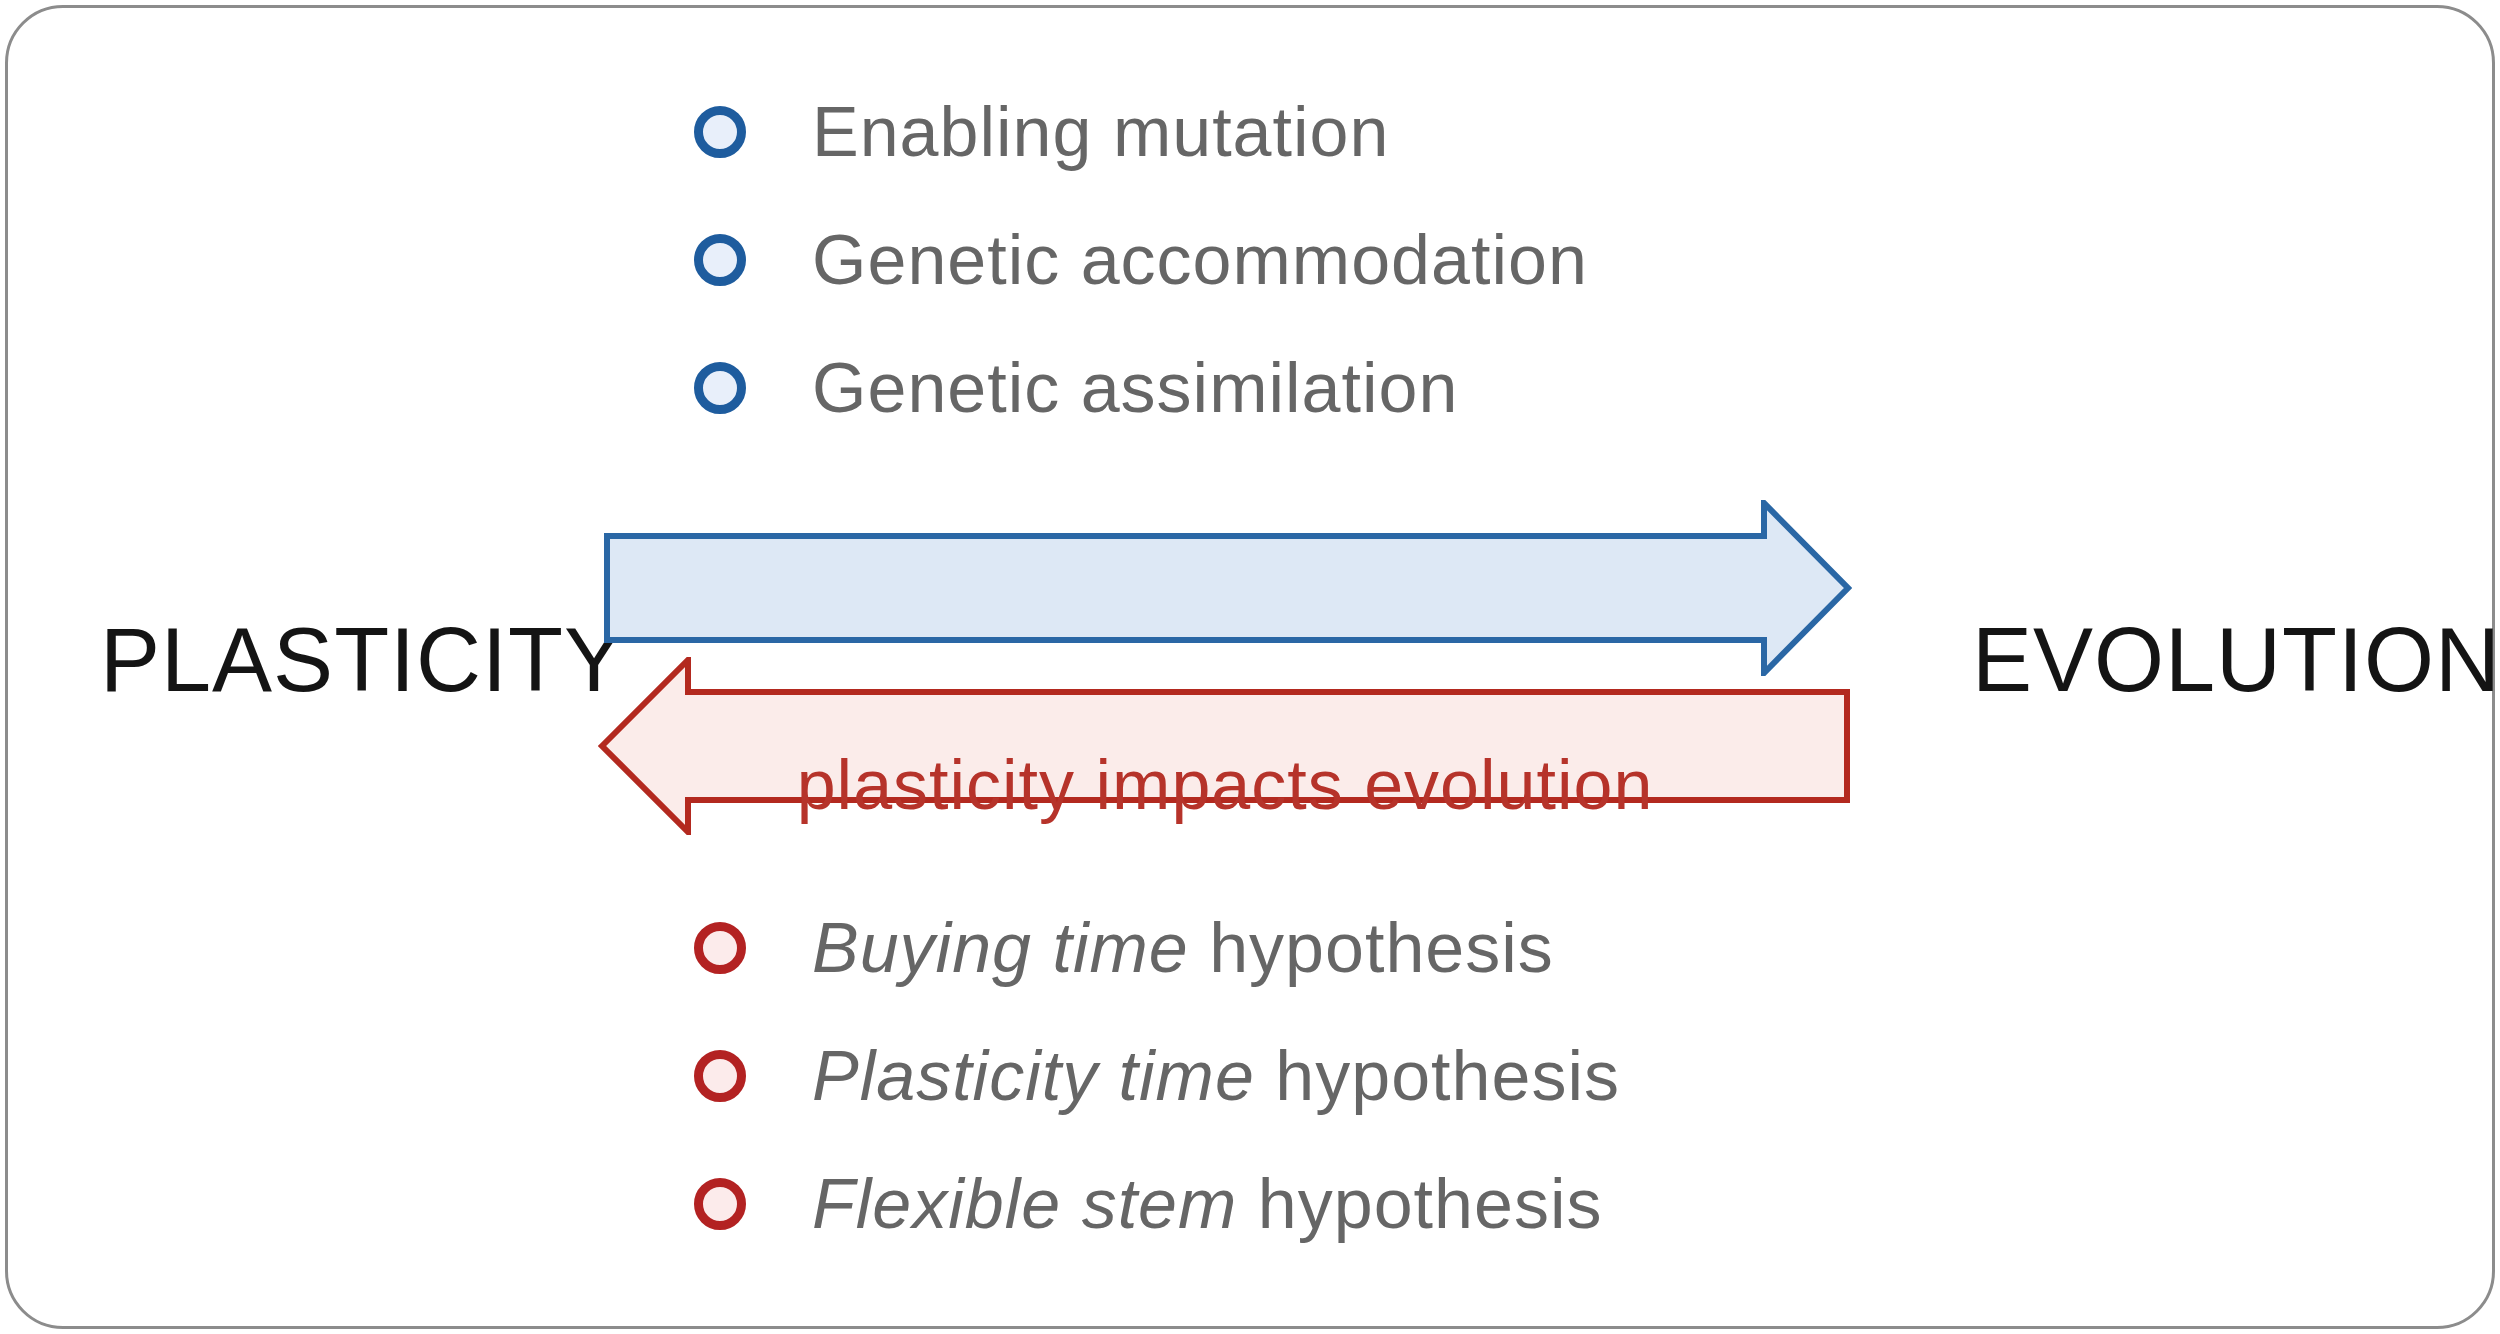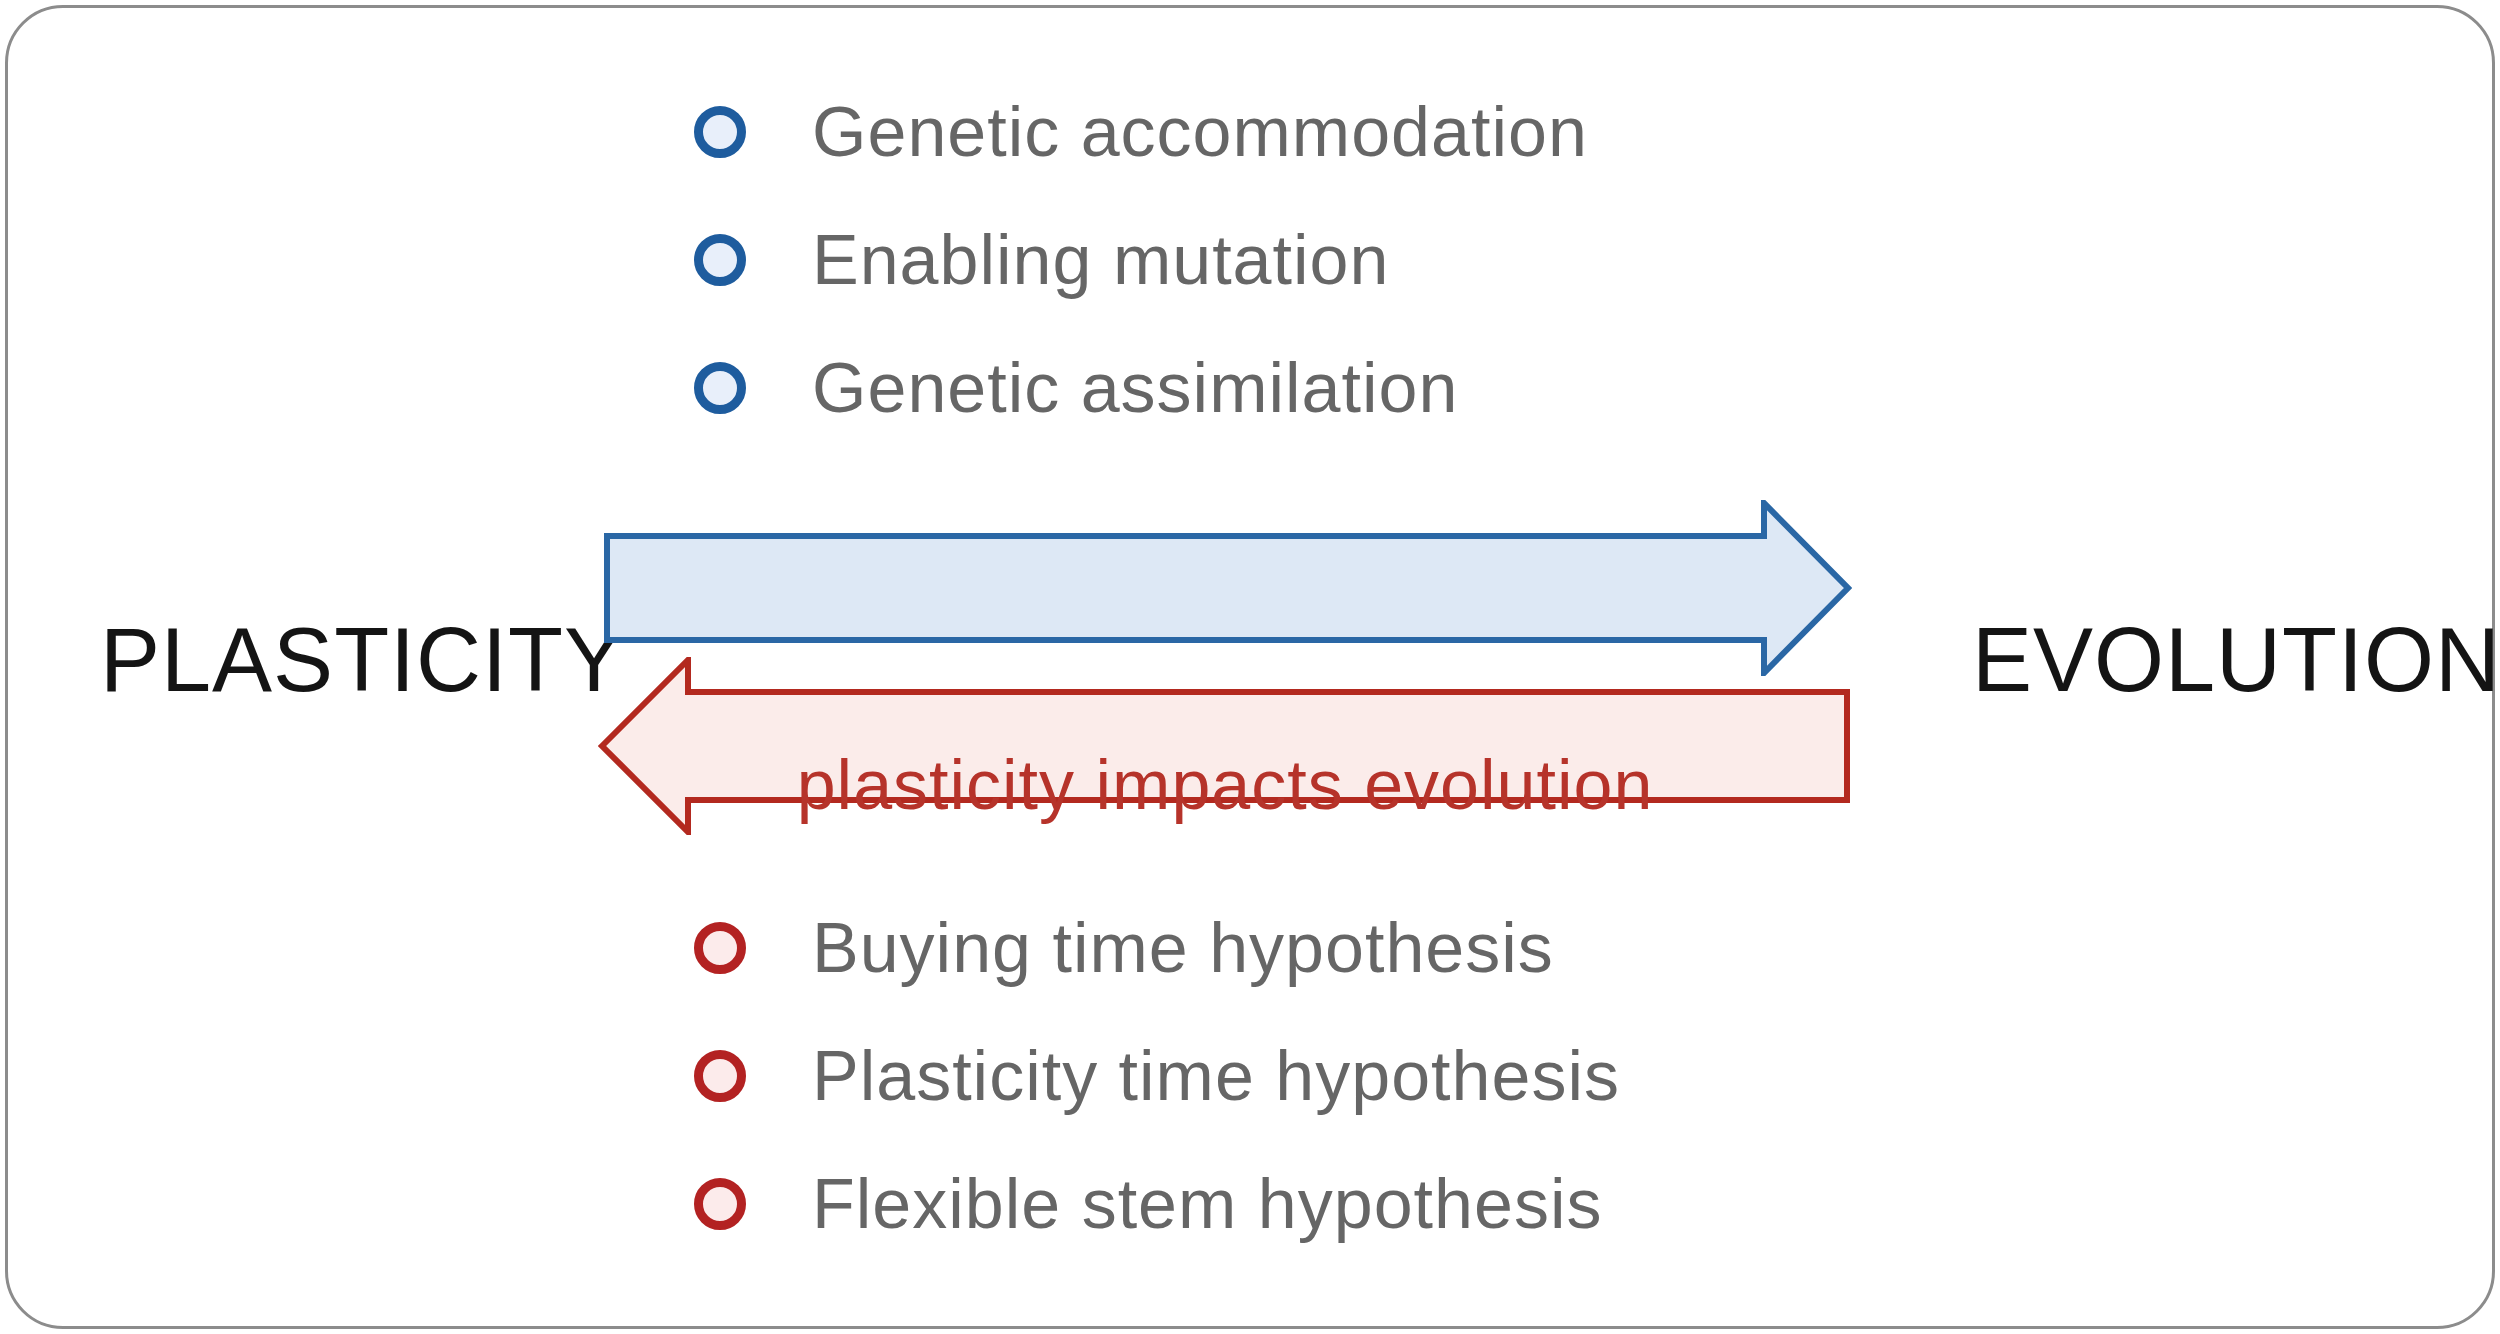--- a/index.html
+++ b/index.html
@@ -26,21 +26,21 @@
   }
   .bullet{
     width:34px;height:34px;border-radius:50%;
     margin-right:66px;flex:0 0 auto;
   }
   .bullet.blue{border:9px solid var(--blue-bullet,#1e5c9e);background:var(--blue-bullet-fill,#e8effa);}
   .bullet.red{border:9px solid var(--red-bullet,#b32222);background:var(--red-bullet-fill,#fcebeb);}
   .item-text{
     font-size:70px;color:var(--list-text,#666);letter-spacing:1px;white-space:nowrap;
   }
-  .hyp-name{text-align:center;}
+  .hyp-name{font-style:italic;text-align:center;}
   
   .title{
     position:absolute;top:598px;height:124px;display:flex;align-items:center;
     font-size:90px;color:var(--title-text,#141414);letter-spacing:1px;white-space:nowrap;
   }
   .title.left{left:100px;}
   .title.right{left:1972px;}
   
   .arrow-svg{position:absolute;display:block;}
   .arrow-svg.fwd{left:604px;top:500px;}
@@ -55,25 +55,25 @@
 </head>
 <body>
 
 <div class="canvas">
 
   <div class="frame"></div>
 
   <ul class="list top-list">
     <li>
       <span class="bullet blue"></span>
-      <span class="item-text">Genetic accommodation</span>
+      <span class="item-text">Enabling mutation</span>
     </li>
     <li>
       <span class="bullet blue"></span>
-      <span class="item-text">Enabling mutation</span>
+      <span class="item-text">Genetic accommodation</span>
     </li>
     <li>
       <span class="bullet blue"></span>
       <span class="item-text">Genetic assimilation</span>
     </li>
   </ul>
 
   <div class="title left">PLASTICITY</div>
   <div class="title right">EVOLUTION</div>
 

